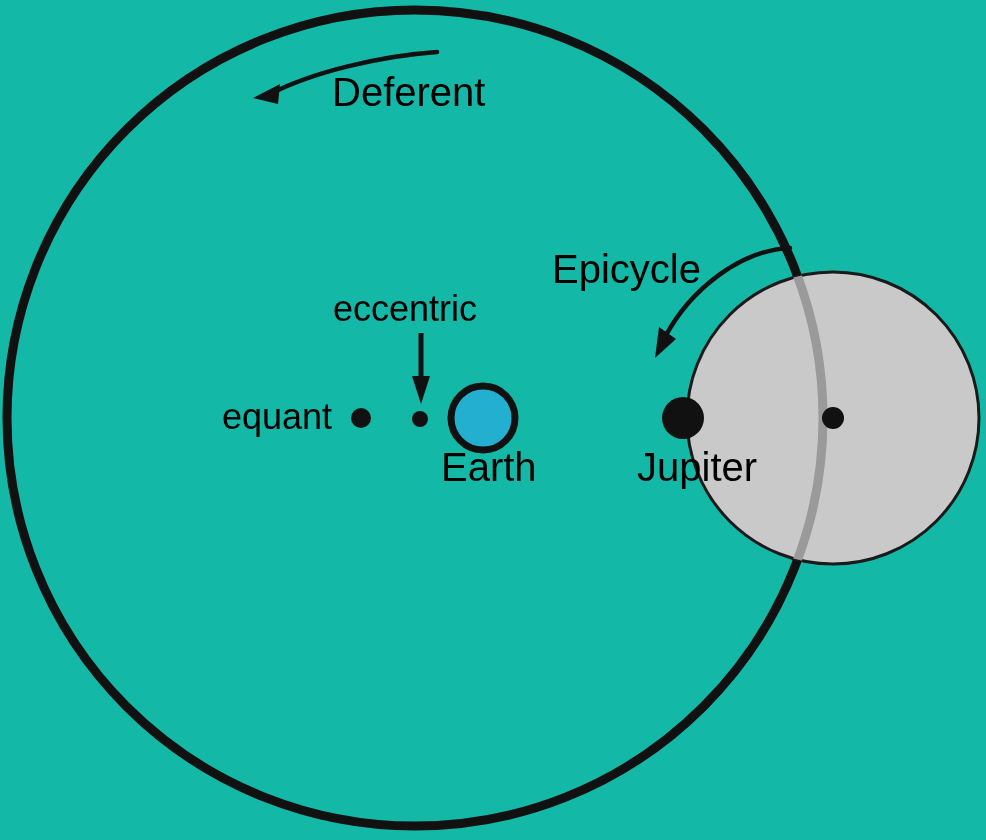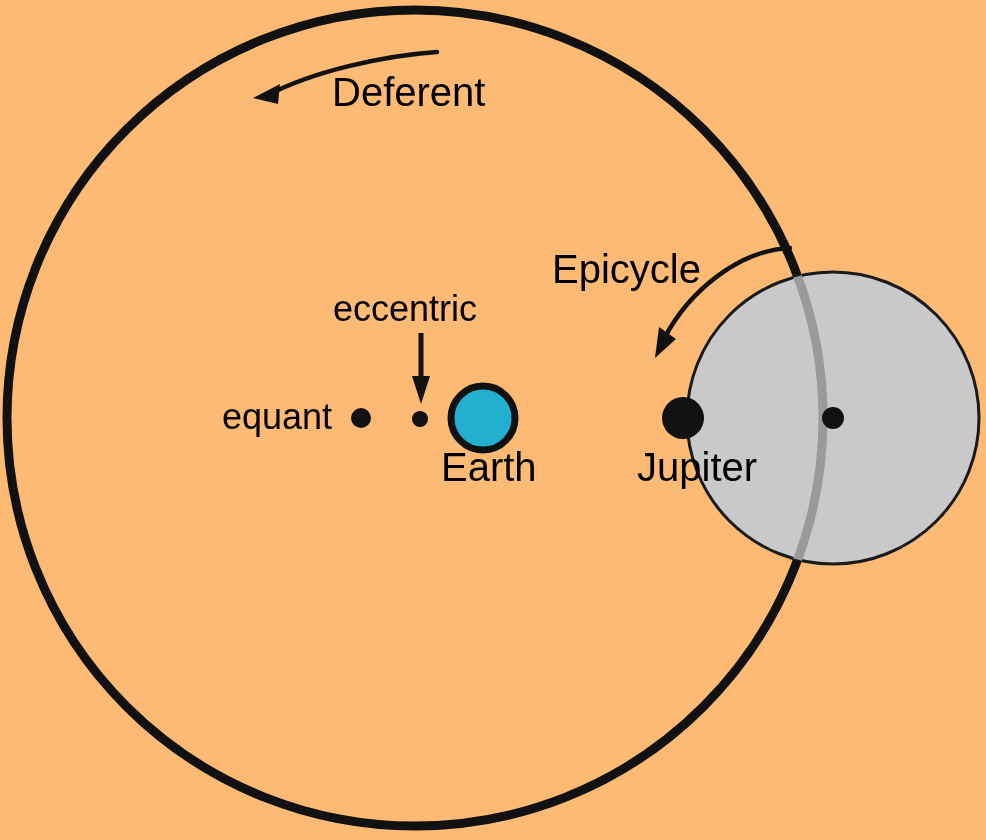--- a/index.html
+++ b/index.html
@@ -7,21 +7,21 @@
     padding: 0;
     background: #ffffff;
   }
   body {
     font-family: "Liberation Sans", sans-serif;
   }
   #diagram-stage {
     position: relative;
     width: 986px;
     height: 840px;
-    background: #fdba74;
+    background: #14b8a6;
     overflow: hidden;
   }
   #ptolemaic-svg {
     position: absolute;
     left: 0;
     top: 0;
     width: 986px;
     height: 840px;
     display: block;
   }

